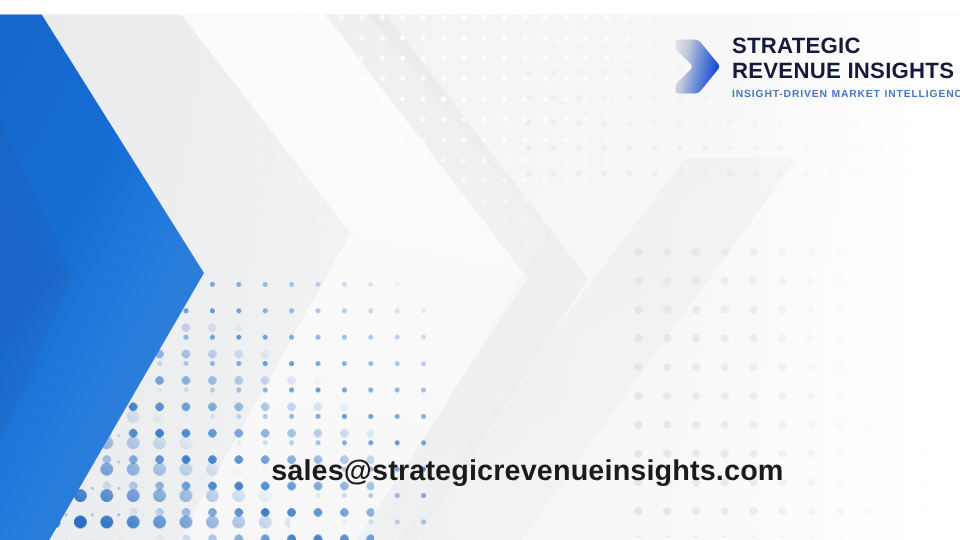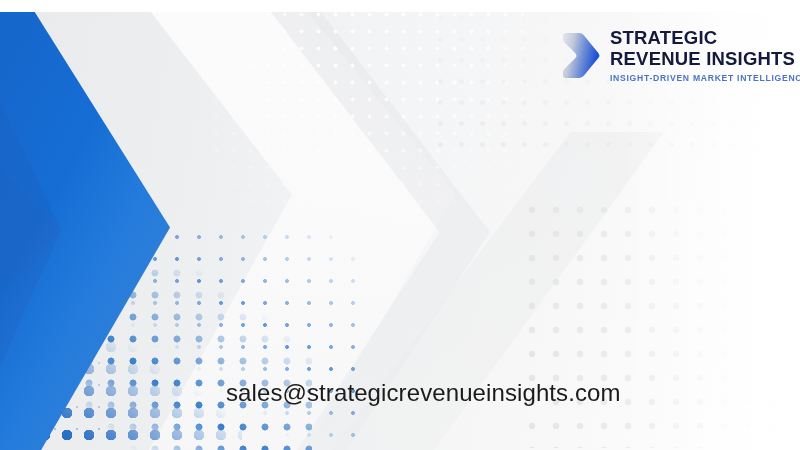--- a/index.html
+++ b/index.html
@@ -242,21 +242,21 @@
     font-weight: normal;
     color: #1b1b1b;
     white-space: nowrap;
     letter-spacing: .1px;
   }
   .email {
     position: absolute;
     left: 226px;
     top: 367px;
     font-size: 24px;
-    font-weight: normal;
+    font-weight: bold;
     color: #1b1b1b;
     white-space: nowrap;
     letter-spacing: .1px;
   }
 
   
   .right-fade {
     position: absolute;
     right: 0;
     top: 0;

